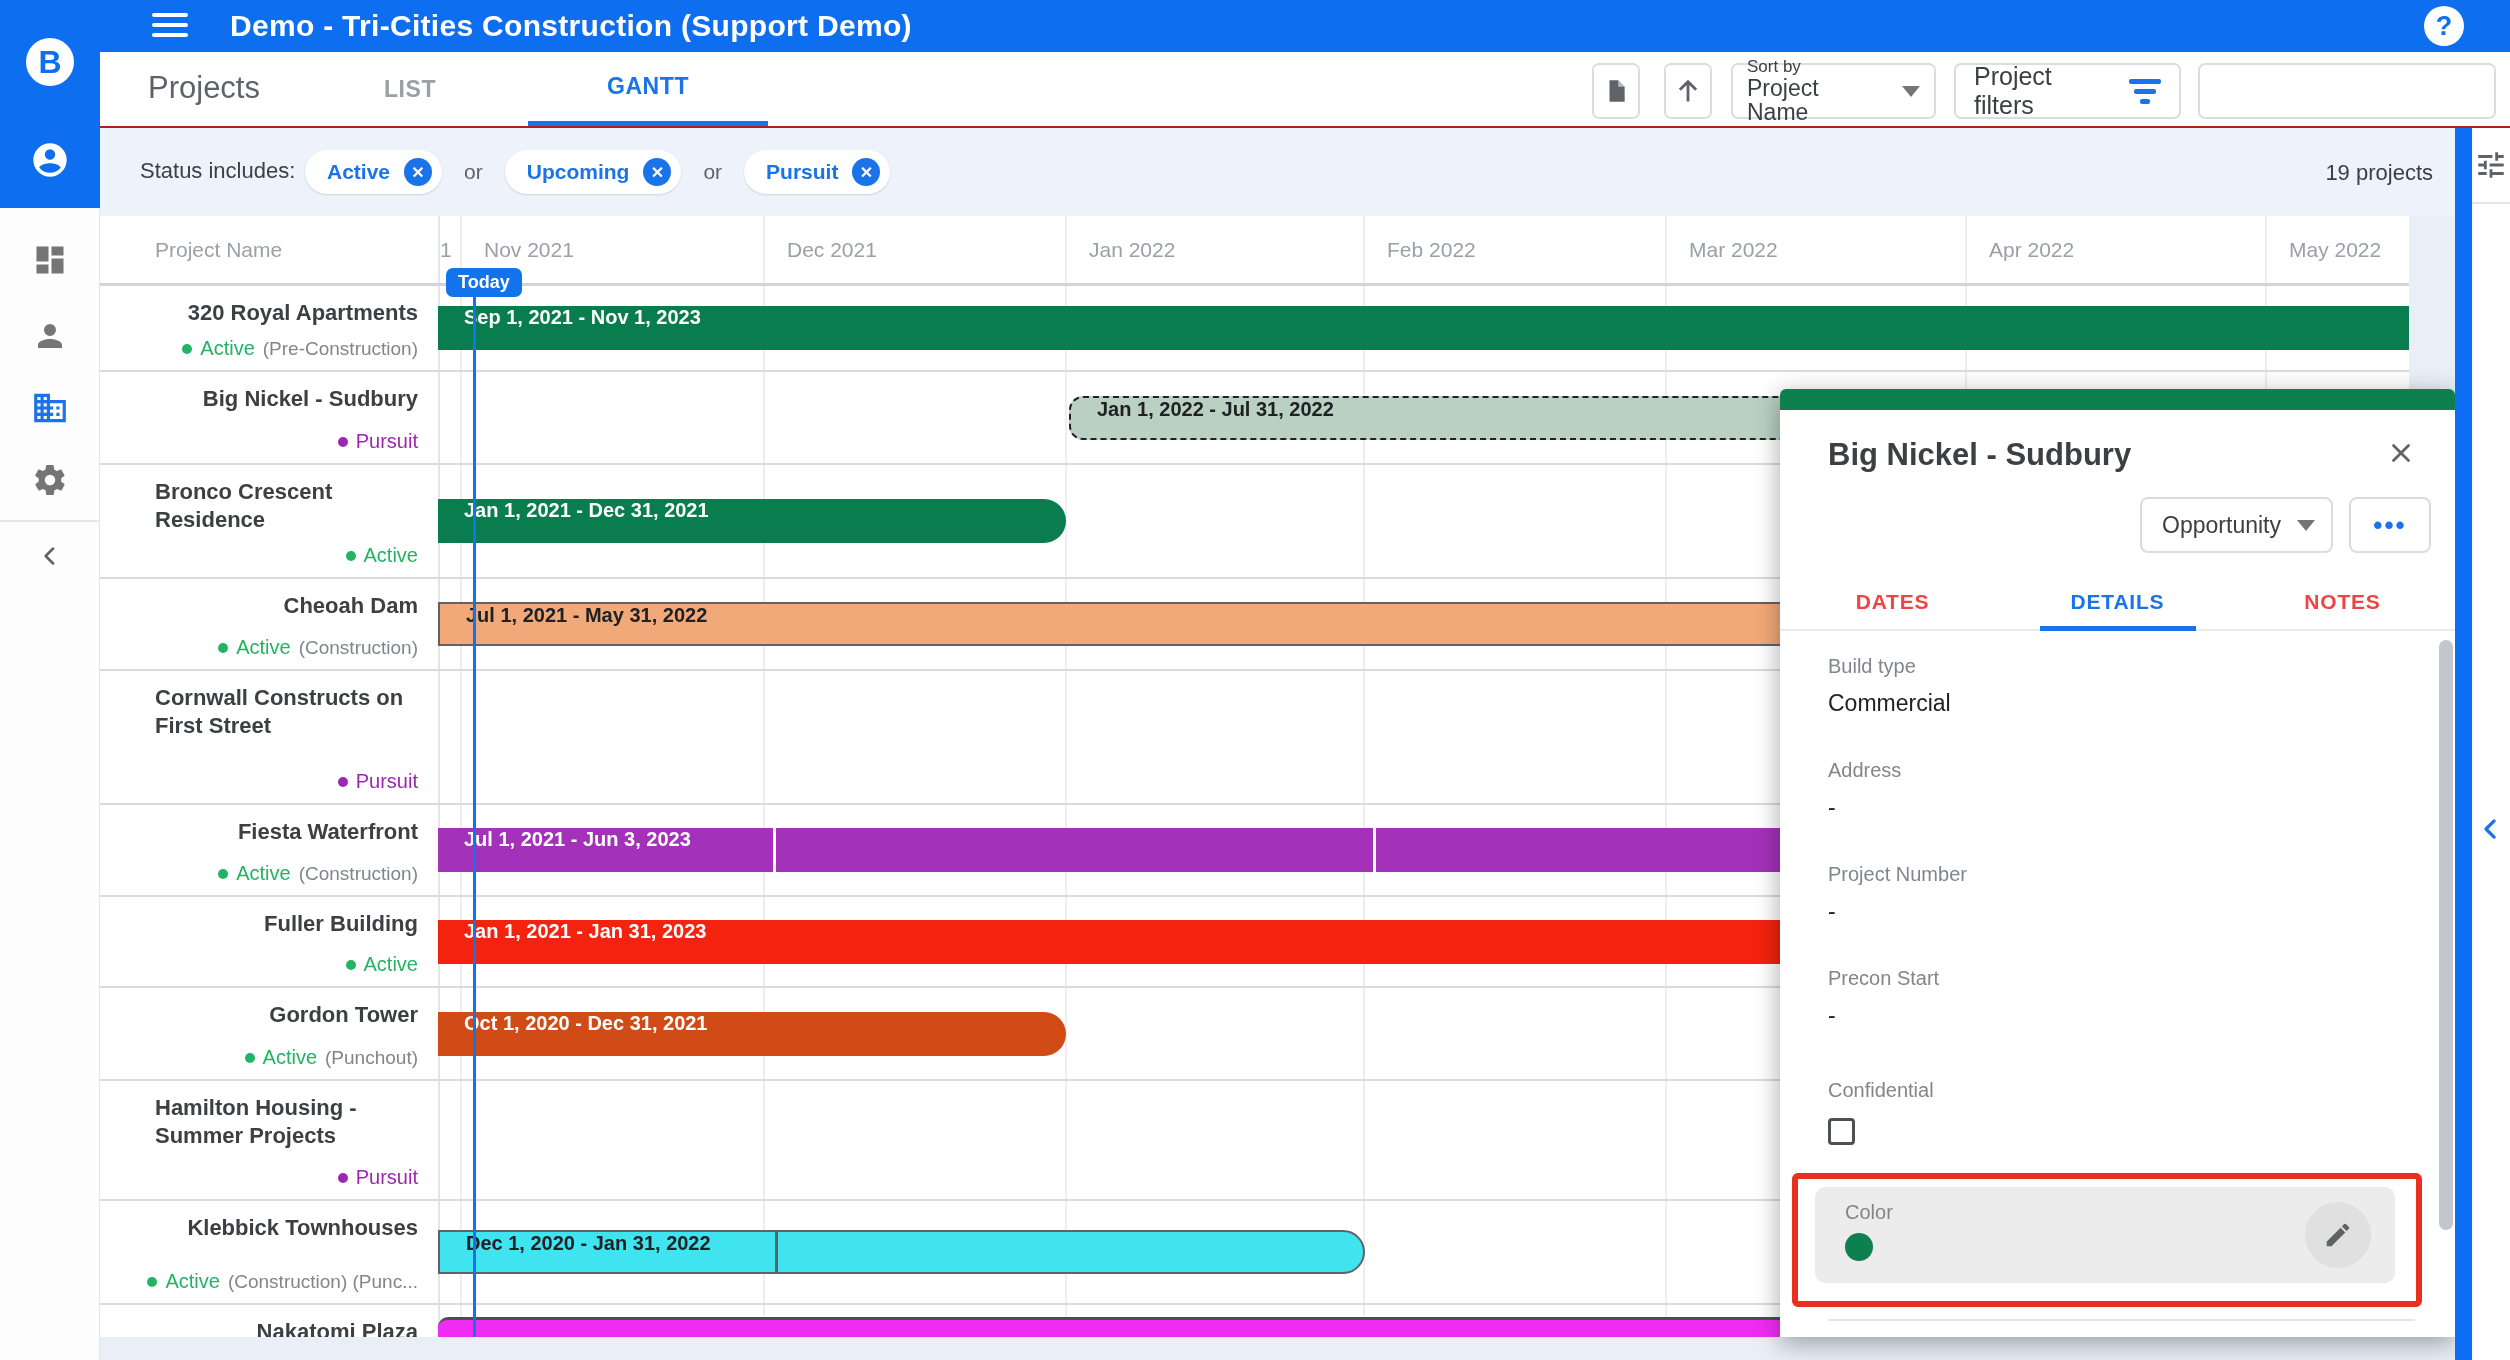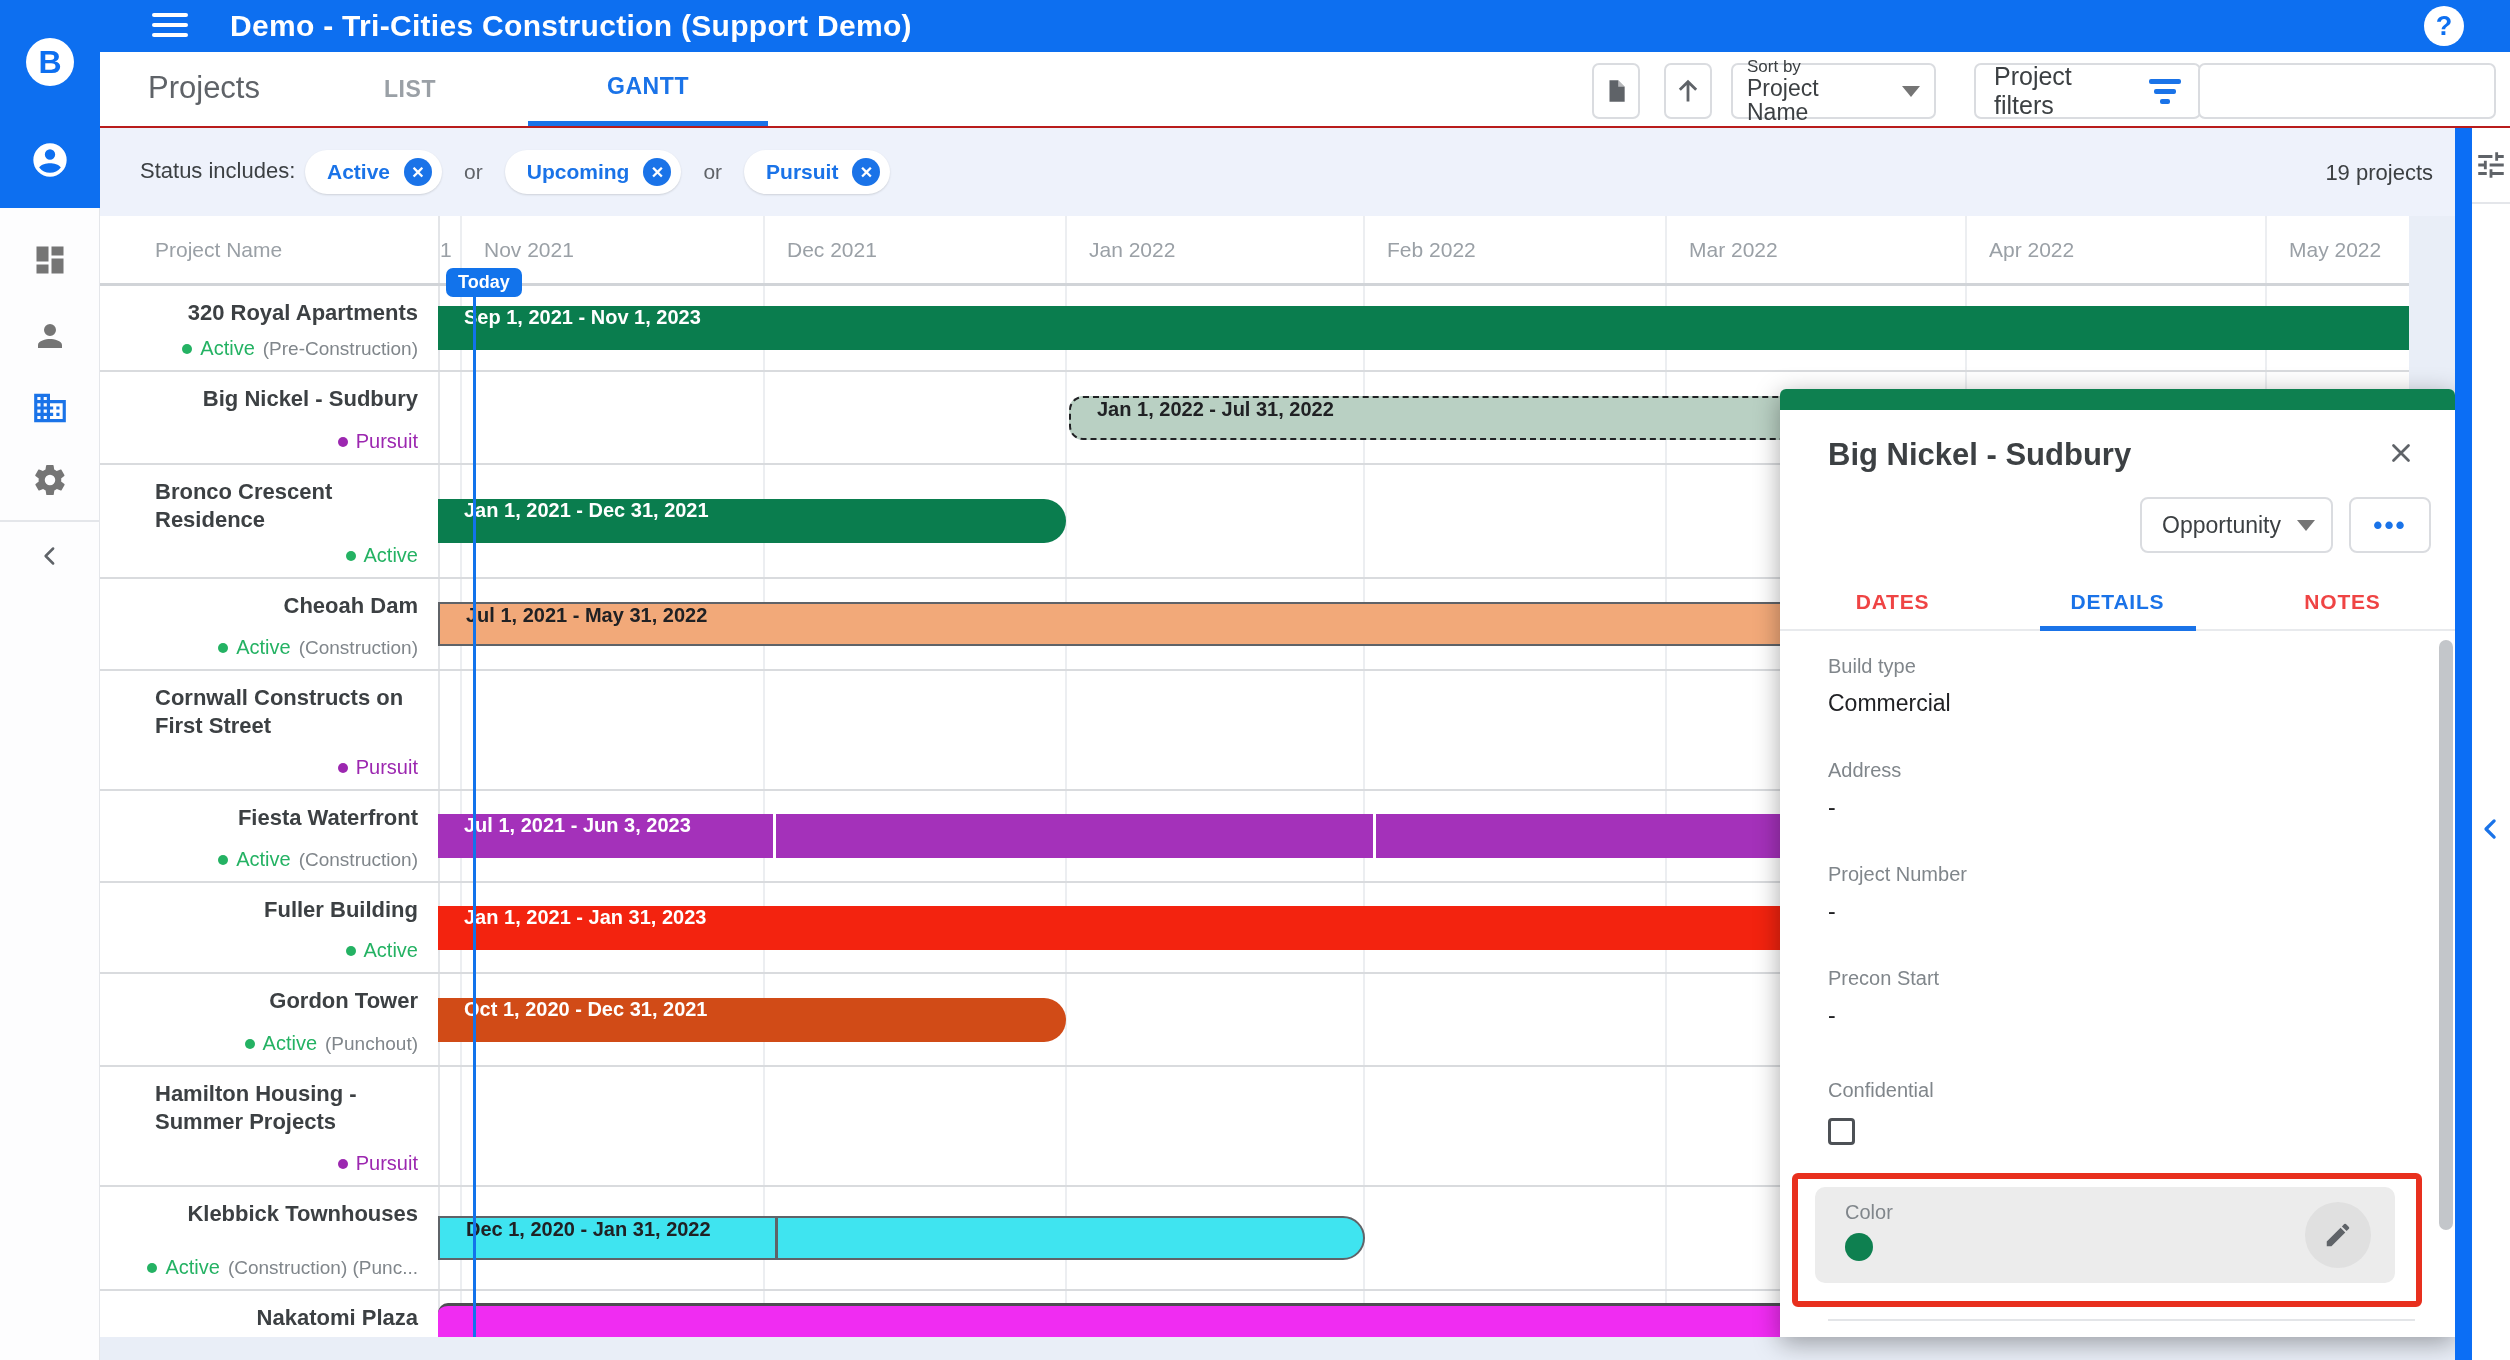--- a/index.html
+++ b/index.html
@@ -180,21 +180,21 @@
             <span style="color: rgb(36, 178, 99);">Active</span>
             <span class="squal">(Construction)</span>
           </div>
         </div>
         <div class="chart-cell">
           <div class="gbar" style="left: 0px; width: 1962px; top: 23px; background: rgb(242, 169, 121); color: rgb(32, 33, 36); border-radius: 0px; border: 2px solid rgb(95, 99, 104);">
             <span>Jul 1, 2021 - May 31, 2022</span>
           </div>
         </div>
       </div>
-      <div class="grow" style="height: 120px;">
+      <div class="grow" style="height: 134px;">
         <div class="name-cell">
           <div class="pname">Cornwall Constructs on First Street</div>
           <div class="pstatus">
             <span class="sdot" style="background: rgb(156, 39, 176);"></span>
             <span style="color: rgb(156, 39, 176);">Pursuit</span>
           </div>
         </div>
         <div class="chart-cell"></div>
       </div>
       <div class="grow" style="height: 92px;">
@@ -322,21 +322,21 @@
         <path fill="none" stroke="#5f6368" stroke-width="2.4" d="M12 21V5M5 11l7-7 7 7"></path>
       </svg>
   </div>
   <div class="tbtn sort-btn" style="left:1631px; width:205px;">
     <span class="sort-lines">
       <span class="sort-cap">Sort by</span>
       <span class="sort-val">Project Name</span>
     </span>
     <span class="caret"></span>
   </div>
-  <div class="tbtn filters-btn" style="left:1854px; width:227px;margin-left:20px;">
+  <div class="tbtn filters-btn" style="left:1854px; width:227px;">
     <span>Project filters</span>
     <span class="filter-glyph">
       <i style="width:32px;"></i>
         <i style="width:22px;"></i>
         <i style="width:10px;"></i>
     </span>
   </div>
   <div class="search-box" style="left:2098px; width:298px;">
     <svg width="30" height="30" viewBox="0 0 24 24">
         <circle cx="10.5" cy="10.5" r="6.2" fill="none" stroke="#5f6368" stroke-width="2.2"></circle>

